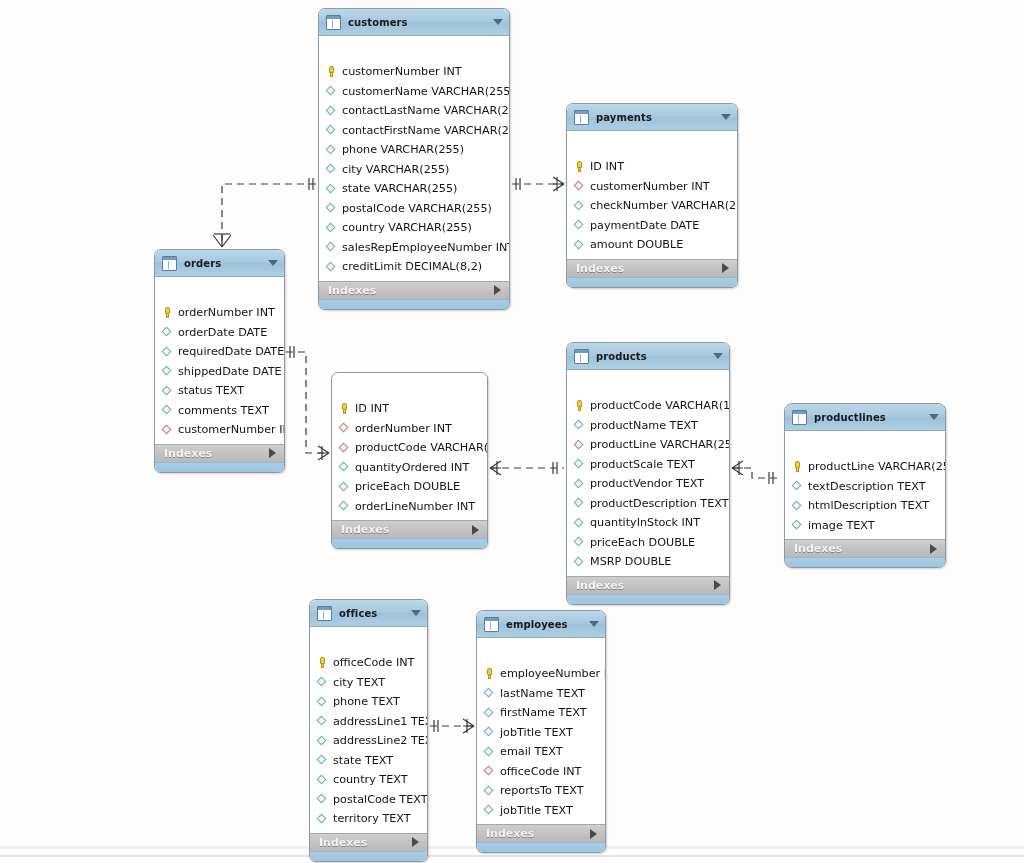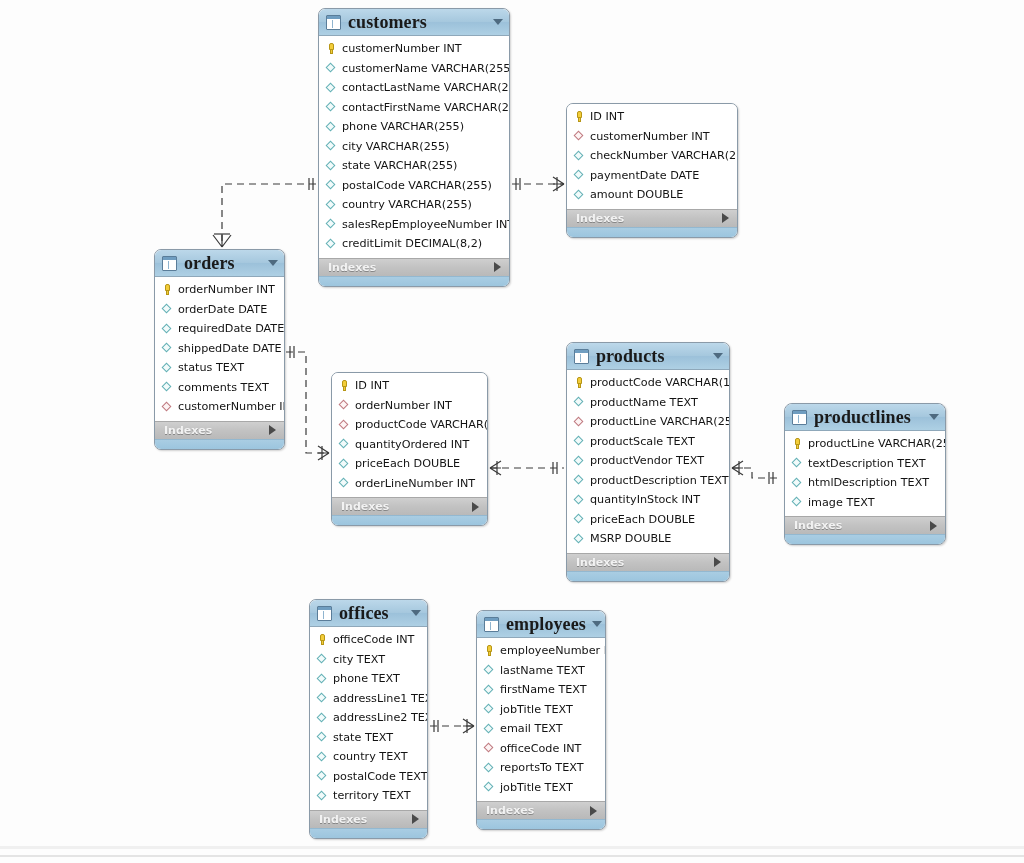--- a/index.html
+++ b/index.html
@@ -69,39 +69,39 @@
     background: #6f9dc0;
   }
   .tbl-icon::after {
     content: "";
     position: absolute;
     left: 5px; top: 4px;
     width: 1px; bottom: 1px;
     background: #8fb4cf;
   }
   .tbl-title {
-    font-size: 18px;
+    font-size: 10px;
     font-weight: bold;
     color: #1a1a1a;
     letter-spacing: 0.1px;
     white-space: nowrap;
     flex: 1 1 auto;
-    font-family: Liberation Serif, serif;
   }
   .tbl-caret {
     width: 0; height: 0;
     border-left: 5px solid transparent;
     border-right: 5px solid transparent;
     border-top: 6px solid #4e6a80;
     flex: 0 0 auto;
     margin-left: 6px;
   }
   .tbl-cols {
     background: #ffffff;
     padding: 3px 0 4px 0;
+    margin-top: 23px;
   }
   .col {
     display: flex;
     align-items: center;
     height: 19.5px;
     padding: 0 6px 0 7px;
     white-space: nowrap;
   }
   .col-name {
     font-size: 11.2px;
@@ -309,20 +309,25 @@
             <span class="col-name">creditLimit DECIMAL(8,2)</span>
           </div>
         </div>
         <div class="tbl-foot">
           <span class="foot-label">Indexes</span>
           <span class="foot-arrow"></span>
         </div>
         <div class="tbl-strip"></div>
       </div>
       <div class="tbl" style="left: 566px; top: 103px; width: 172px;">
+        <div class="tbl-head">
+          <span class="tbl-icon"></span>
+          <span class="tbl-title">payments</span>
+          <span class="tbl-caret"></span>
+        </div>
         <div class="tbl-cols">
           <div class="col">
             <span class="g g-pk"></span>
             <span class="col-name">ID INT</span>
           </div>
           <div class="col">
             <span class="g g-fk"></span>
             <span class="col-name">customerNumber INT</span>
           </div>
           <div class="col">

